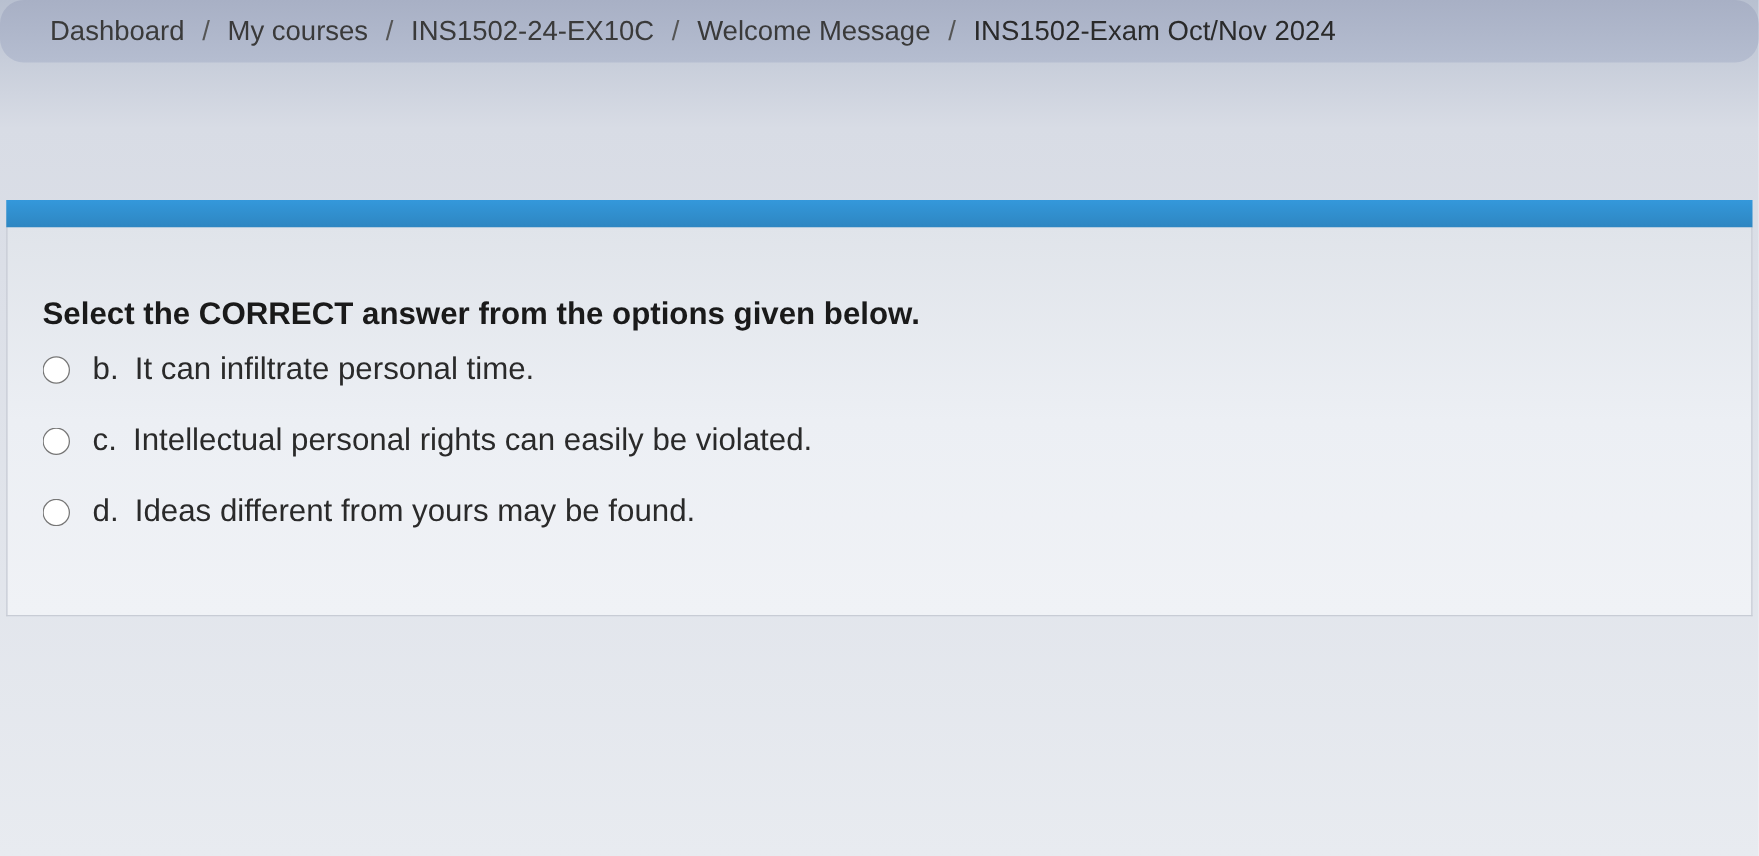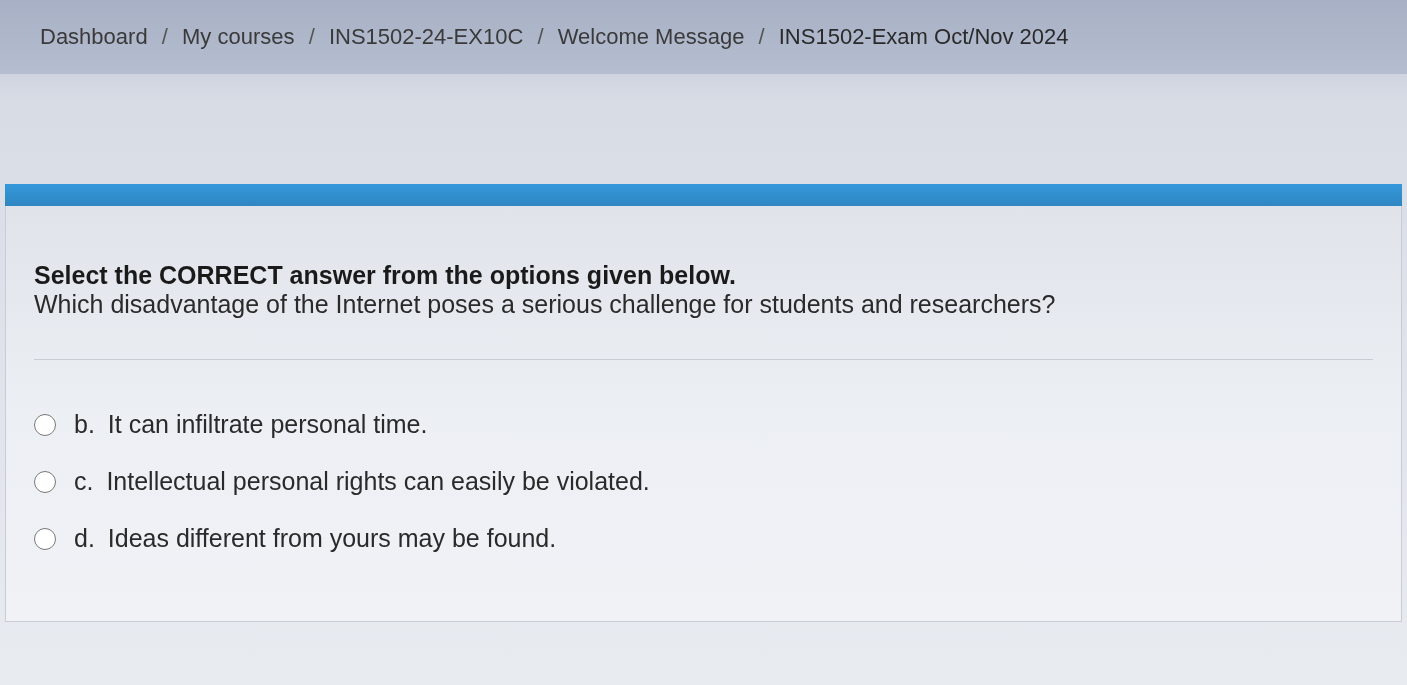--- a/index.html
+++ b/index.html
@@ -7,24 +7,25 @@
       padding: 0;
       box-sizing: border-box;
     }
     body {
       font-family: Arial, Helvetica, sans-serif;
       background: linear-gradient(180deg, #b8c0d0 0%, #d8dce5 15%, #e8ebf0 100%);
       min-height: 685px;
       width: 1407px;
     }
     .breadcrumb {
-      padding: 24px 40px;
+      padding: 12px 40px;
       font-size: 22px;
       color: #3a3a3a;
       background: linear-gradient(180deg, #a8b0c5 0%, #b5bdd0 100%);
+      border-radius: 19px;
     }
     .breadcrumb a {
       color: #3a3a3a;
       text-decoration: none;
     }
     .breadcrumb .sep {
       margin: 0 8px;
       color: #555;
     }
     .breadcrumb .current {
@@ -96,21 +97,20 @@
   <span class="sep">/</span>
   <span class="current">INS1502-Exam Oct/Nov 2024</span>
 </div>
 
 <div class="spacer"></div>
 
 <div class="blue-bar"></div>
 
 <div class="question-card">
   <div class="instruction">Select the CORRECT answer from the options given below.</div>
-  <div class="question-text">Which disadvantage of the Internet poses a serious challenge for students and researchers?</div>
 
   <div class="options">
     <div class="option">
       <input type="radio" name="q" id="opt-b" style="">
       <label for="opt-b">
         <span class="letter">b.</span>
         <span>It can infiltrate personal time.</span>
       </label>
     </div>
     <div class="option">

